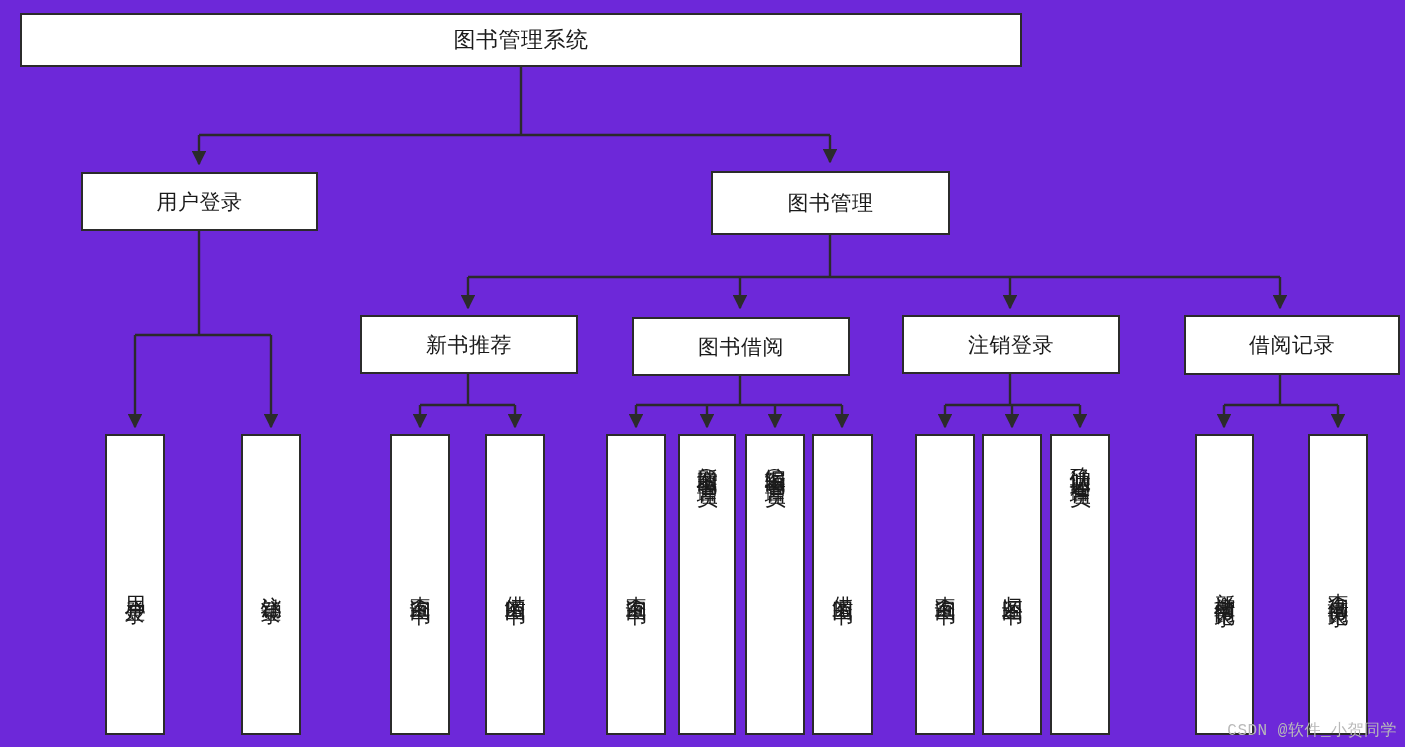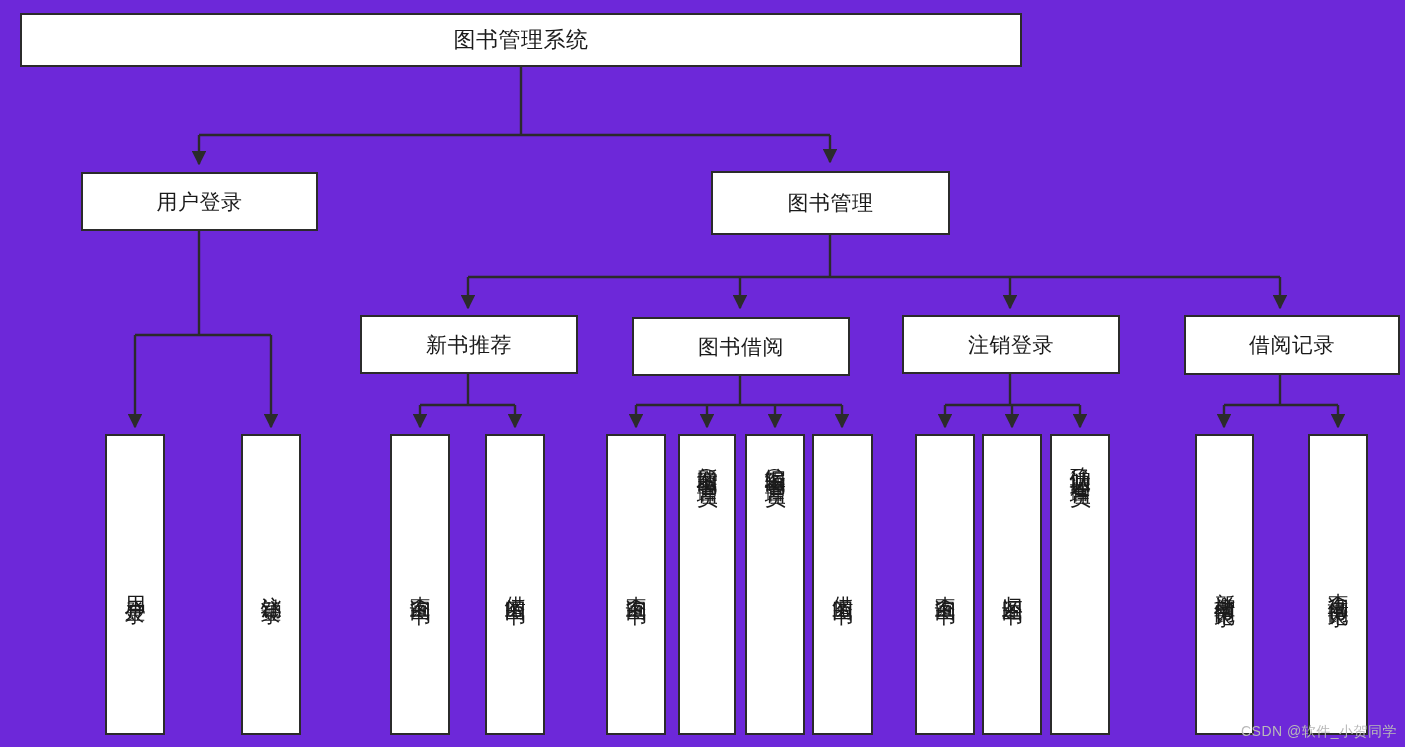--- a/index.html
+++ b/index.html
@@ -66,23 +66,23 @@
     line-height: 1.08;
     letter-spacing: 3px;
     color: #1a1a1a;
     font-family: "Liberation Sans", sans-serif;
     white-space: nowrap;
   }
   #watermark {
     position: absolute;
     right: 8px;
     bottom: 6px;
-    font-size: 14px;
+    font-size: 16px;
     color: #b9b9b9;
-    font-family: Liberation Sans, sans-serif;
+    font-family: Liberation Mono, monospace;
     letter-spacing: 0.5px;
     user-select: none;
   }
 </style>
 </head>
 <body>
 
 <div id="diagram-root">
 
   <svg id="tree-svg" viewBox="0 0 1405 747" xmlns="http://www.w3.org/2000/svg">

